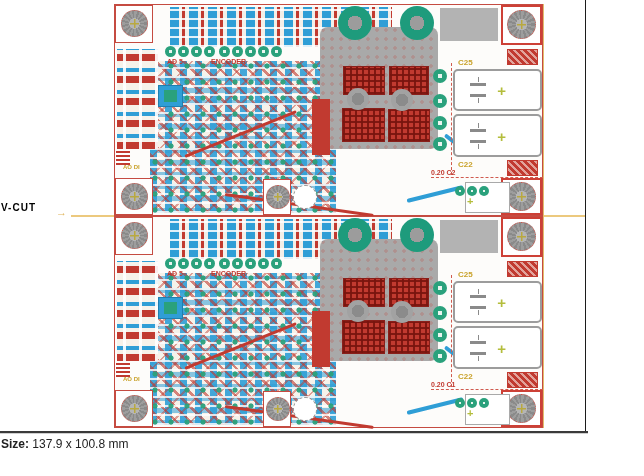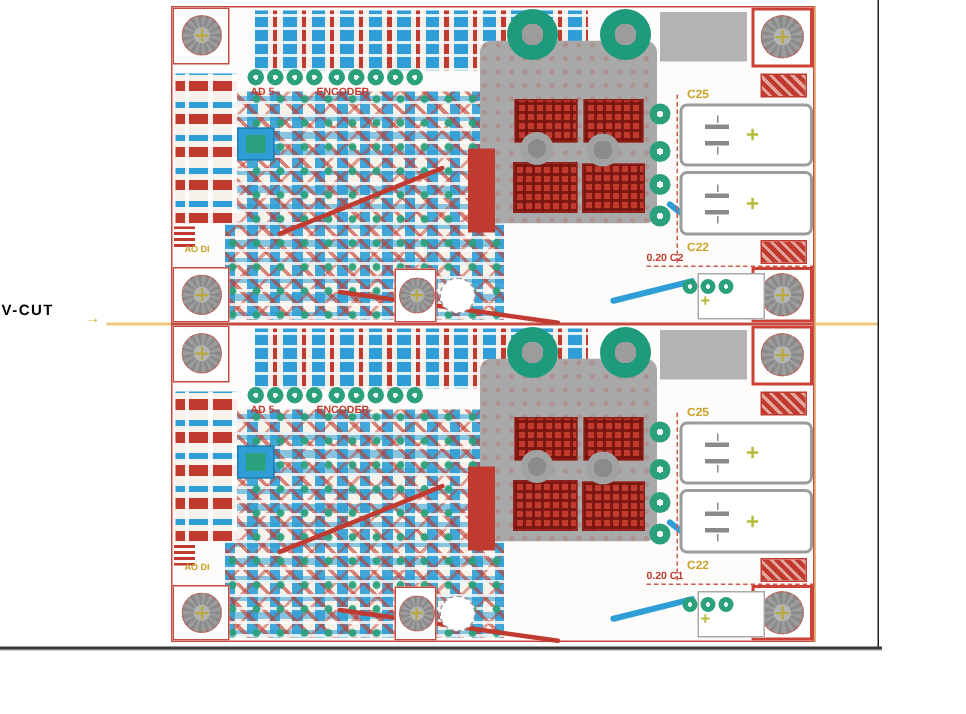--- a/index.html
+++ b/index.html
@@ -107,20 +107,24 @@
 </head>
 <body>
 
 <div id="stage">
 
   <div class="vcut-label">V-CUT</div>
   <div class="vcut-arrow">→</div>
   <div class="vcut-line"></div>
   <div class="vline-black"></div>
   <div class="divider"></div>
+  <div class="status-text">
+    <b>Size:</b>
+    <span>137.9 x 100.8 mm</span>
+  </div>
 
   <div id="panel">
 
     <div class="board b1">
       <div class="zone-topstrip"></div>
       <div class="zone-dense"></div>
       <div class="zone-leftparts"></div>
       <div class="conn-stripes"></div>
 
       <div class="zone-power"></div>

